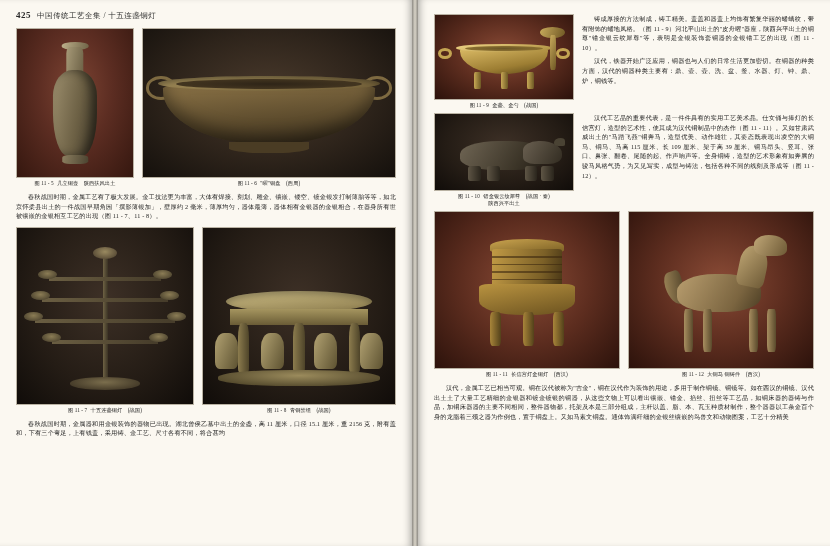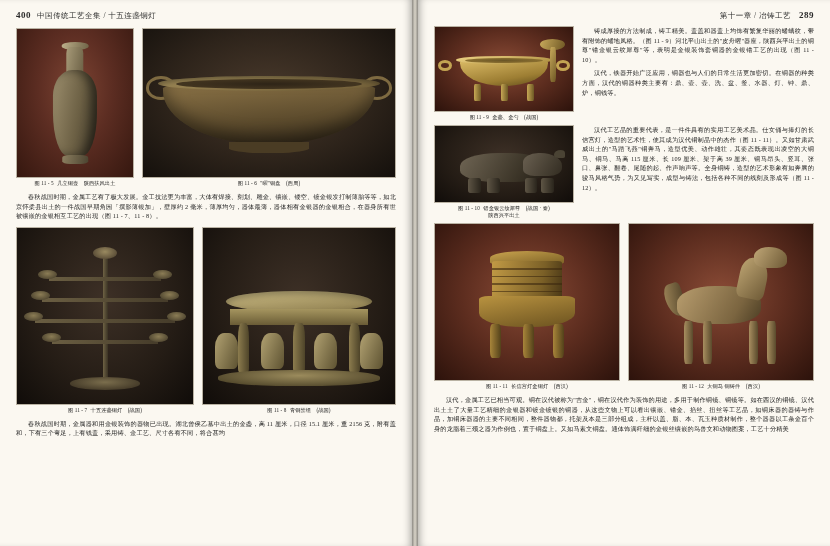--- a/index.html
+++ b/index.html
@@ -191,21 +191,21 @@
 </style>
 </head>
 <body>
 
 <div class="spread">
 
   <div class="page page-left">
     <div class="page-inner">
 
       <div class="runhead">
-        <span class="folio">400</span>
+        <span class="folio">425</span>
         <span class="rh-title">中国传统工艺全集 / 十五连盏铜灯</span>
       </div>
 
       <div class="fig-row">
 
         <div class="fig" style="width:118px">
           <div class="plate bg-maroon" style="width:118px;height:150px">
             <div class="obj vase-rim"></div>
             <div class="obj vase-neck"></div>
             <div class="obj vase-body"></div>
@@ -292,24 +292,20 @@
       </div>
 
     </div>
   </div>
 
   <div class="gutter"></div>
 
   <div class="page page-right">
     <div class="page-inner">
 
-      <div class="runhead right">
-        <span class="rh-title">第十一章 / 冶铸工艺</span>
-        <span class="folio">289</span>
-      </div>
 
       <div style="display:flex; gap:8px; margin-top:4px">
 
         <div style="width:140px">
           <div class="plate bg-red" style="width:140px;height:86px">
             <div class="obj gold-handle" style="left:2%"></div>
             <div class="obj gold-handle" style="right:2%"></div>
             <div class="obj gold-bowl"></div>
             <div class="obj gold-rim"></div>
             <div class="obj gold-inner"></div>

